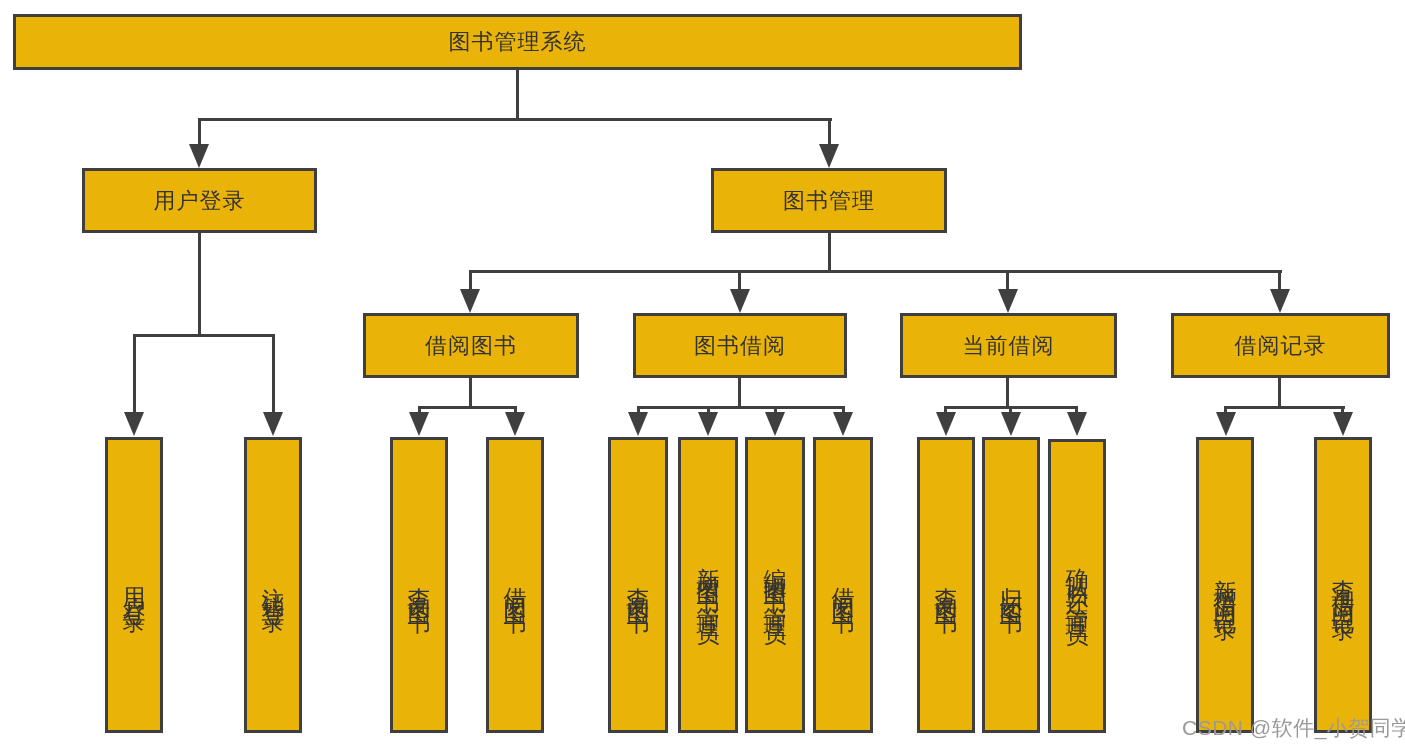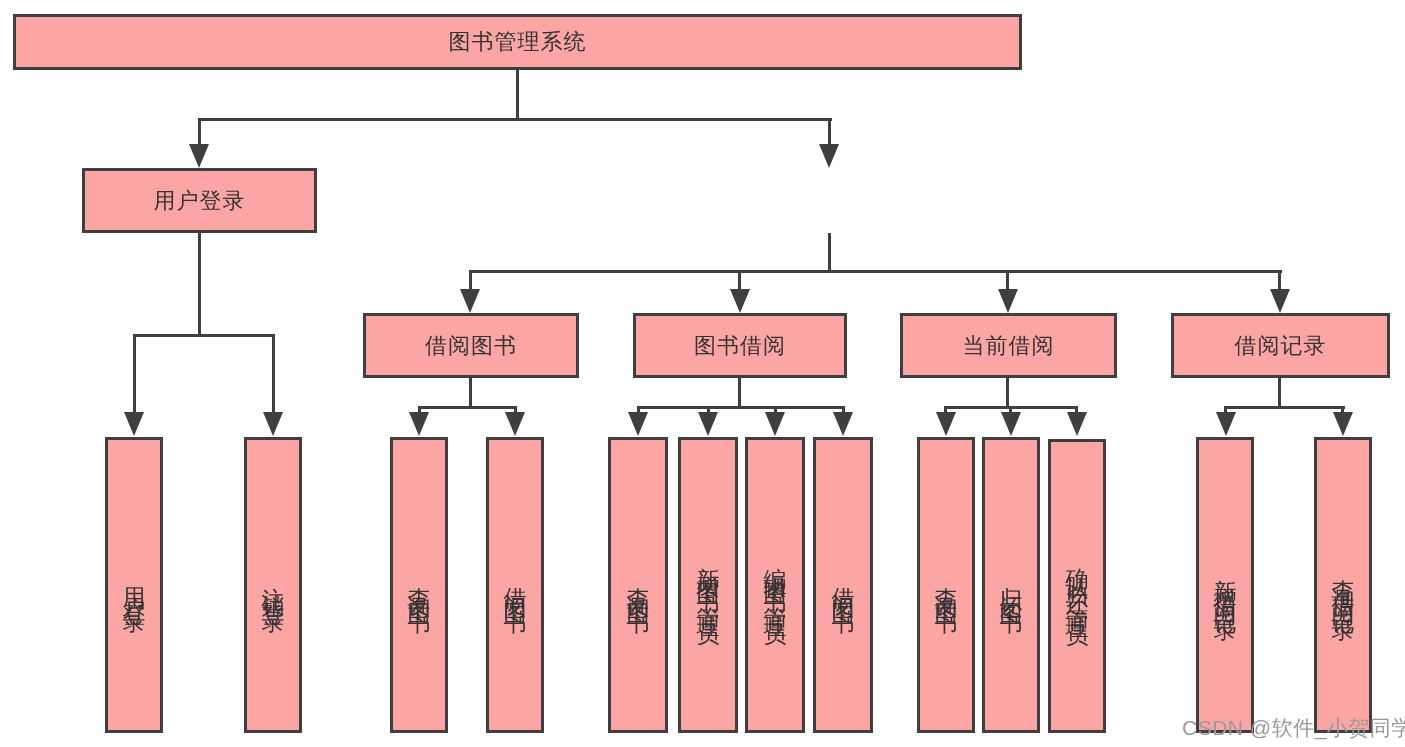--- a/index.html
+++ b/index.html
@@ -13,21 +13,21 @@
     position:relative;
     width:1405px;height:747px;
     background:var(--bg);
     font-family:"Liberation Sans","DejaVu Sans",sans-serif;
     overflow:hidden;
   }
   .box{
     position:absolute;
     box-sizing:border-box;
     border:3px solid var(--line-color);
-    background:#fca5a5;
+    background:#eab308;
     display:flex;align-items:center;justify-content:center;
     color:var(--text-color);
   }
   .hbox{font-size:22px;letter-spacing:1px;}
   .vbox{
     font-size:23px;
     writing-mode:vertical-rl;
     text-orientation:mixed;
     letter-spacing:8px;
     line-height:1;
@@ -55,20 +55,21 @@
   <div class="box hbox" style="left:13px;top:14px;width:1009px;height:56px;">图书管理系统</div>
 
   <div class="vline" style="left:516px;top:70px;height:50px;"></div>
   <div class="hline" style="left:198px;top:118px;width:634px;"></div>
   <div class="vline" style="left:198px;top:118px;height:30px;"></div>
   <div class="ah" style="left:189px;top:144px;"></div>
   <div class="vline" style="left:828px;top:118px;height:30px;"></div>
   <div class="ah" style="left:819px;top:144px;"></div>
 
   <div class="box hbox" style="left:82px;top:168px;width:235px;height:65px;">用户登录</div>
+  <div class="box hbox" style="left:711px;top:168px;width:236px;height:65px;">图书管理</div>
 
   <div class="vline" style="left:198px;top:233px;height:103px;"></div>
   <div class="hline" style="left:133px;top:334px;width:142px;"></div>
   <div class="vline" style="left:133px;top:334px;height:80px;"></div>
   <div class="ah" style="left:124px;top:412px;"></div>
   <div class="vline" style="left:272px;top:334px;height:80px;"></div>
   <div class="ah" style="left:263px;top:412px;"></div>
 
   <div class="vline" style="left:828px;top:233px;height:39px;"></div>
   <div class="hline" style="left:469px;top:270px;width:813px;"></div>

